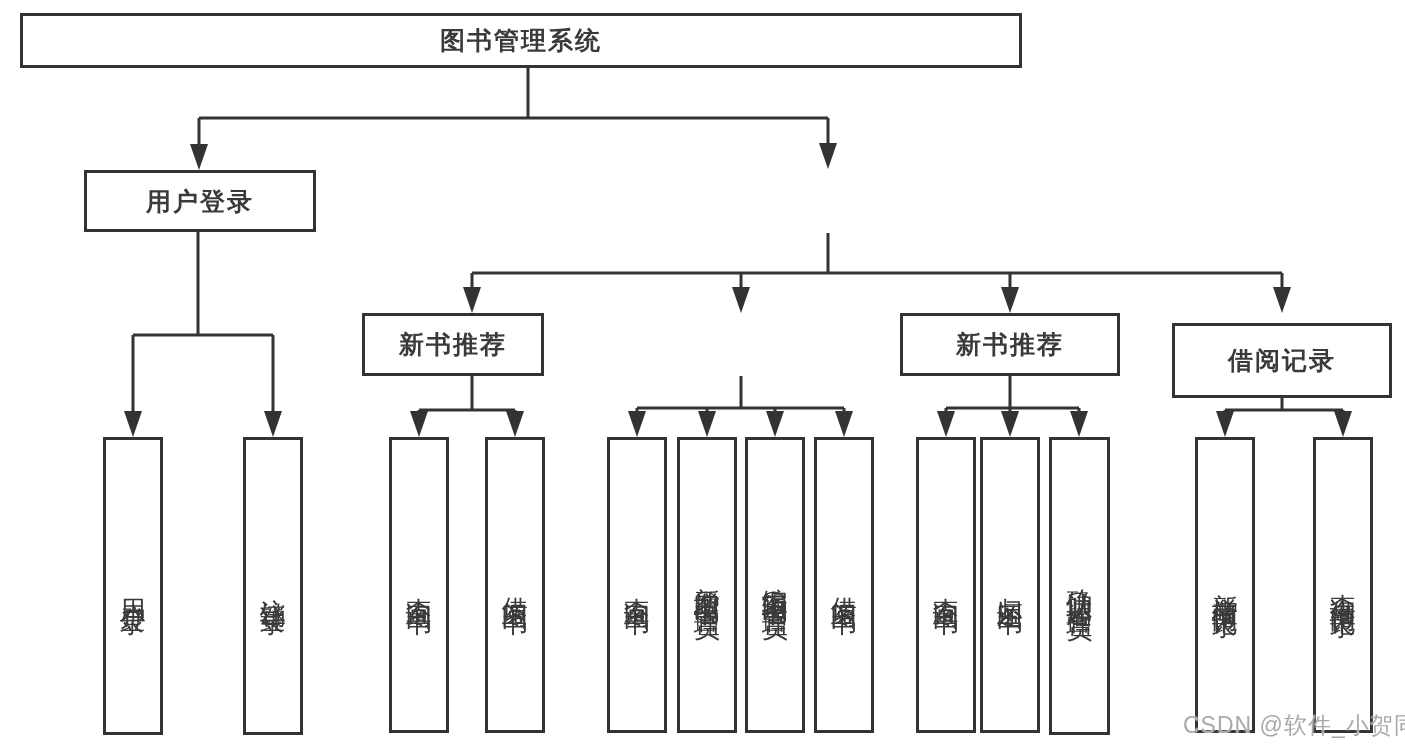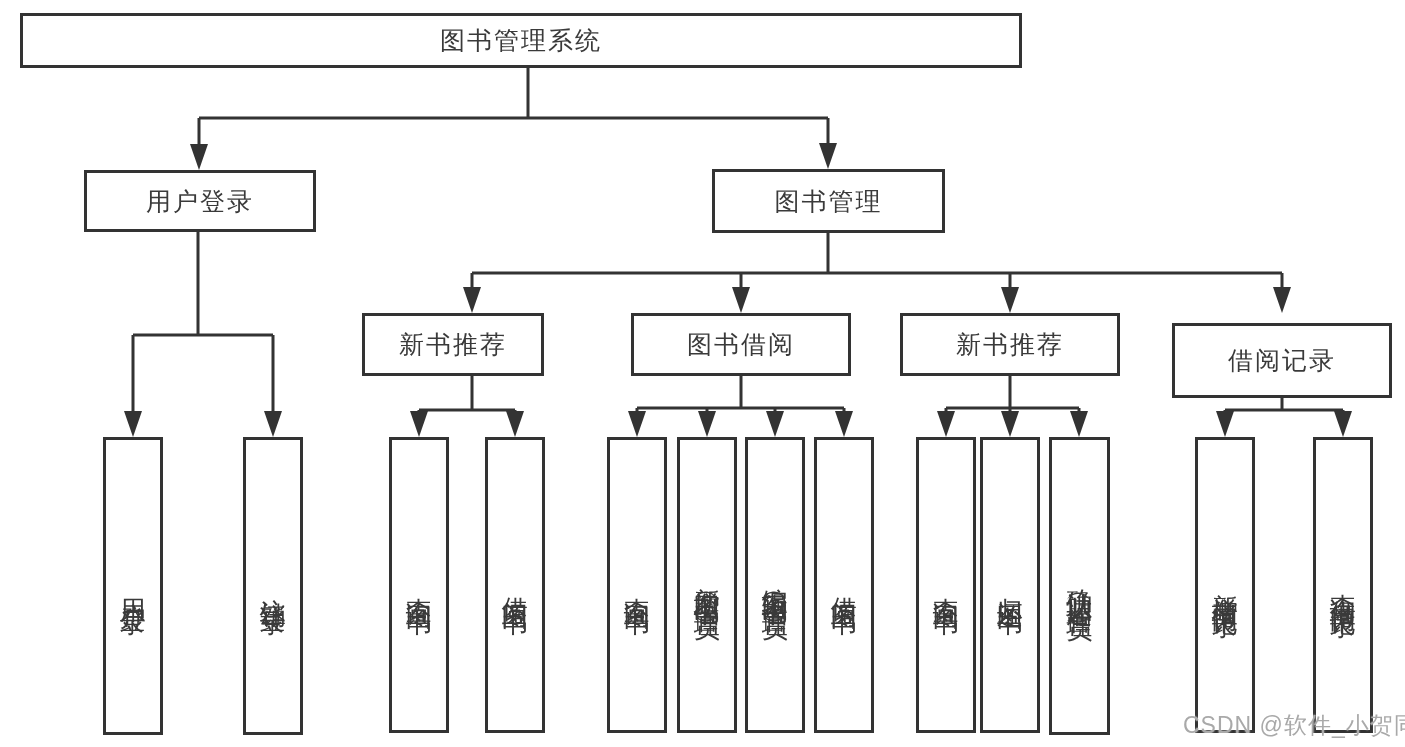--- a/index.html
+++ b/index.html
@@ -24,20 +24,21 @@
     display: flex;
     align-items: center;
     justify-content: center;
     z-index: 1;
   }
   .node.h span {
     font-size: 25px;
     color: #3a3a3a;
     letter-spacing: 2px;
     white-space: nowrap;
+    font-weight: bold;
   }
   .node.v span {
     writing-mode: vertical-rl;
     text-orientation: mixed;
     font-size: 26px;
     letter-spacing: 4px;
     line-height: 1.1;
     color: #3a3a3a;
     max-height: 290px;
   }
@@ -94,29 +95,23 @@
     <polygon fill="#333333" points="1334,411 1352,411 1343,437"></polygon>
   </svg>
 
   <div class="node h" style="left:20px;top:13px;width:1002px;height:55px">
     <span>图书管理系统</span>
   </div>
 
   <div class="node h" style="left:84px;top:170px;width:232px;height:62px">
     <span>用户登录</span>
   </div>
-  <div class="node h" style="left:712px;top:169px;width:233px;height:64px">
-    <span>图书管理</span>
-  </div>
 
   <div class="node h" style="left:362px;top:313px;width:182px;height:63px">
     <span>新书推荐</span>
-  </div>
-  <div class="node h" style="left:631px;top:313px;width:220px;height:63px">
-    <span>图书借阅</span>
   </div>
   <div class="node h" style="left:900px;top:313px;width:220px;height:63px">
     <span>新书推荐</span>
   </div>
   <div class="node h" style="left:1172px;top:323px;width:220px;height:75px">
     <span>借阅记录</span>
   </div>
 
   <div class="node v" style="left:103px;top:437px;width:60px;height:298px">
     <span>用户登录</span>

